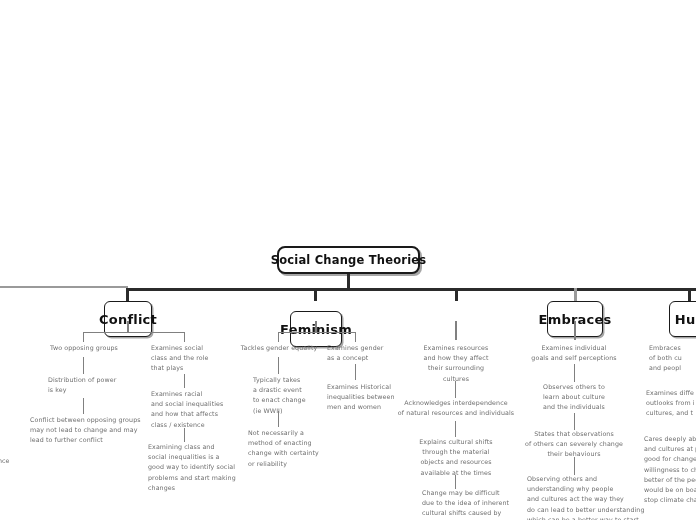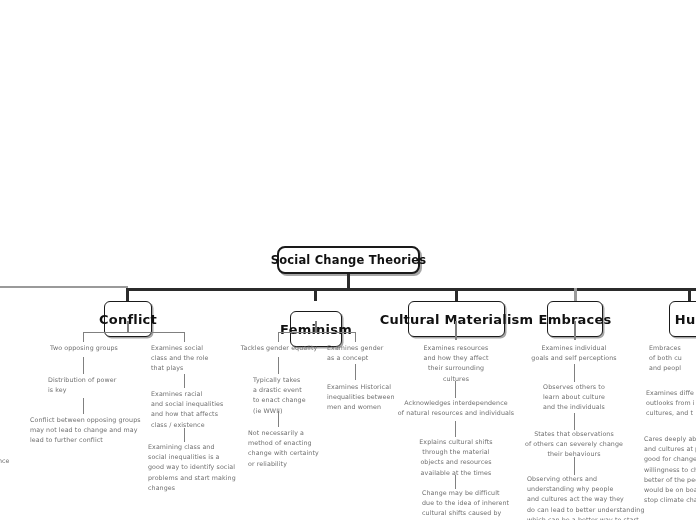--- a/index.html
+++ b/index.html
@@ -135,21 +135,20 @@
 
   <div class="ln" style="left:355px; top:332px; width:1.3px; height:10px;"></div>
   <div class="leaf l" style="left:327px; top:343px; width:90px;">Examines gender
 as a concept</div>
   <div class="ln" style="left:355px; top:364px; width:1.3px; height:16px;"></div>
   <div class="leaf l" style="left:327px; top:382px; width:95px;">Examines Historical
 inequalities between
 men and women</div>
 
   <div class="ln dark" style="left:455px; top:288px; width:2.5px; height:13px;"></div>
-  <div class="node branch" style="left:408px; top:301px; width:97px;">Cultural Materialism</div>
   <div class="ln" style="left:455px; top:321px; width:1.6px; height:19px;"></div>
 
   <div class="leaf c" style="left:405px; top:343px; width:102px;">Examines resources
 and how they affect
 their surrounding
 cultures</div>
   <div class="ln" style="left:455px; top:381px; width:1.3px; height:17px;"></div>
   <div class="leaf c" style="left:395px; top:398px; width:122px;">Acknowledges interdependence
 of natural resources and individuals</div>
   <div class="ln" style="left:455px; top:421px; width:1.3px; height:16px;"></div>

